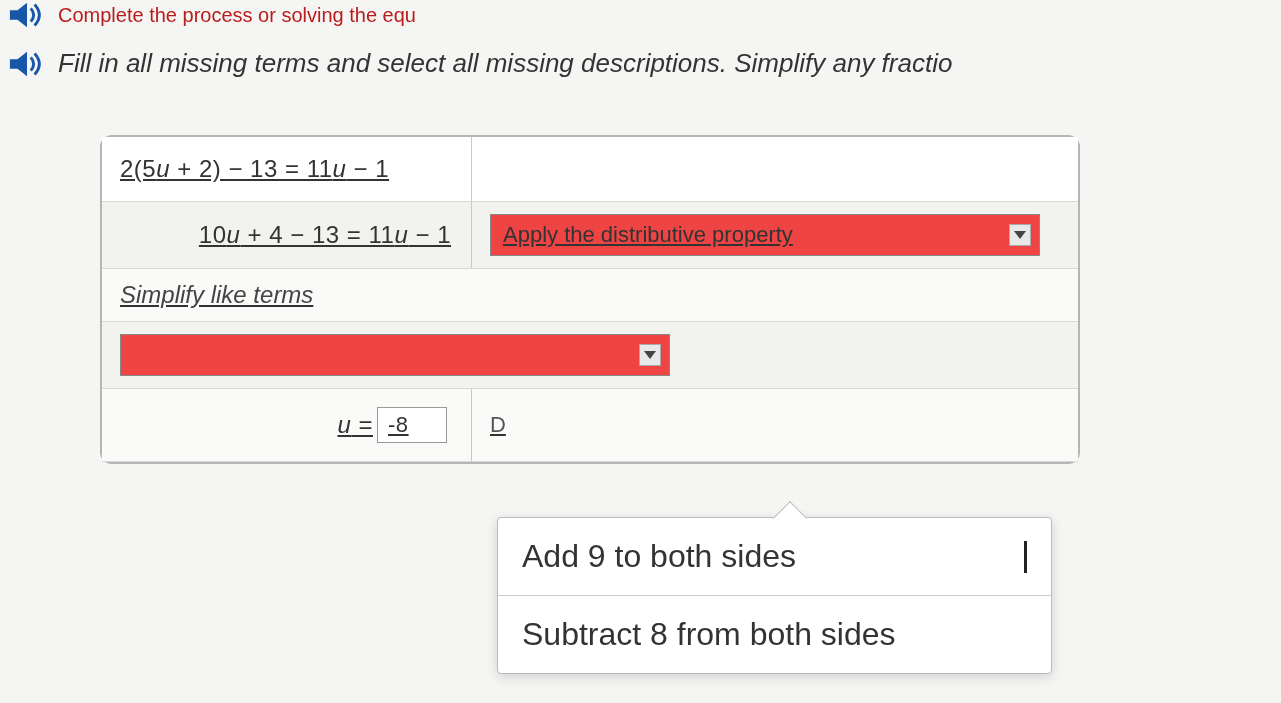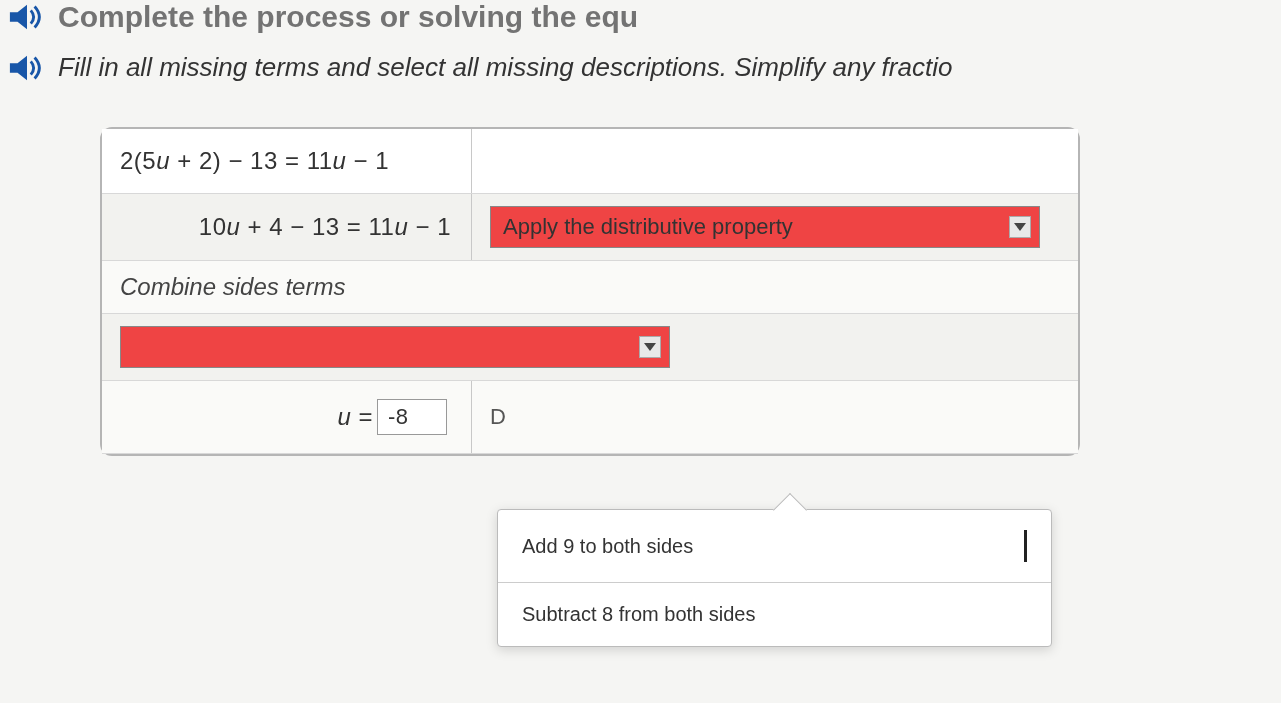--- a/index.html
+++ b/index.html
@@ -24,38 +24,39 @@
       align-items: center;
       gap: 12px;
       margin-bottom: 18px;
     }
     .speaker-icon {
       width: 38px;
       height: 30px;
       flex-shrink: 0;
     }
     .title-text {
-      font-size: 30px;
-      color: #737373;
-      font-weight: bold;
+      font-size: 20px;
+      color: #b91c1c;
+      font-weight: normal;
     }
     .instruction-text {
       font-size: 26px;
       font-style: italic;
       color: #333;
       text-align: right;
     }
     .table-container {
-      margin: 16px 0 0 100px;
+      margin: 28px 0 0 100px;
       border: 2px solid #b5b5b5;
       border-radius: 12px;
       background: #fff;
       width: 980px;
       overflow: visible;
       position: relative;
+      text-decoration: underline;
     }
     .eq-row {
       display: flex;
       border-bottom: 1px solid #d8d8d8;
     }
     .eq-row:last-child {
       border-bottom: none;
     }
     .eq-left {
       width: 370px;
@@ -167,21 +168,21 @@
       left: 280px;
       width: 24px;
       height: 24px;
       background: #fff;
       border-left: 1px solid #bbb;
       border-top: 1px solid #bbb;
       transform: rotate(45deg);
     }
     .popup-item {
       padding: 20px 24px;
-      font-size: 20px;
+      font-size: 32px;
       color: #333;
       border-bottom: 1px solid #ccc;
       display: flex;
       align-items: center;
       justify-content: space-between;
     }
     .popup-item:last-child {
       border-bottom: none;
     }
     .cursor-line {
@@ -234,21 +235,21 @@
         <span>Apply the distributive property</span>
         <div class="dropdown-caret-box">
           <div class="dropdown-caret"></div>
         </div>
       </div>
     </div>
   </div>
 
   <div class="eq-row">
     <div class="eq-right">
-      <span class="italic-desc">Combine sides terms</span>
+      <span class="italic-desc">Simplify like terms</span>
     </div>
   </div>
 
   <div class="eq-row">
     <div class="eq-right">
       <div class="dropdown">
         <span></span>
         <div class="dropdown-caret-box">
           <div class="dropdown-caret"></div>
         </div>

